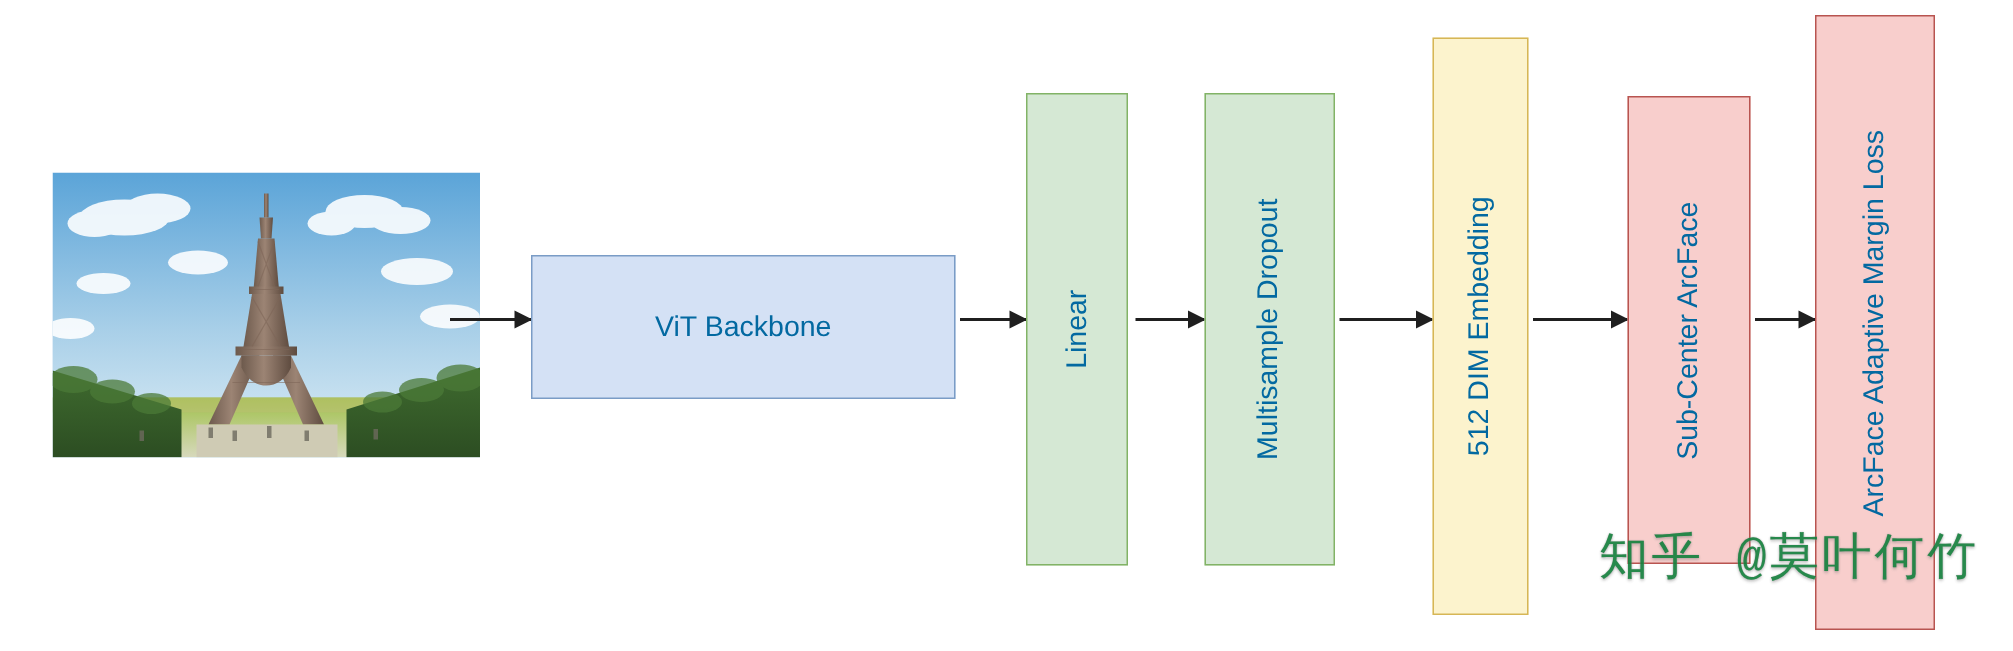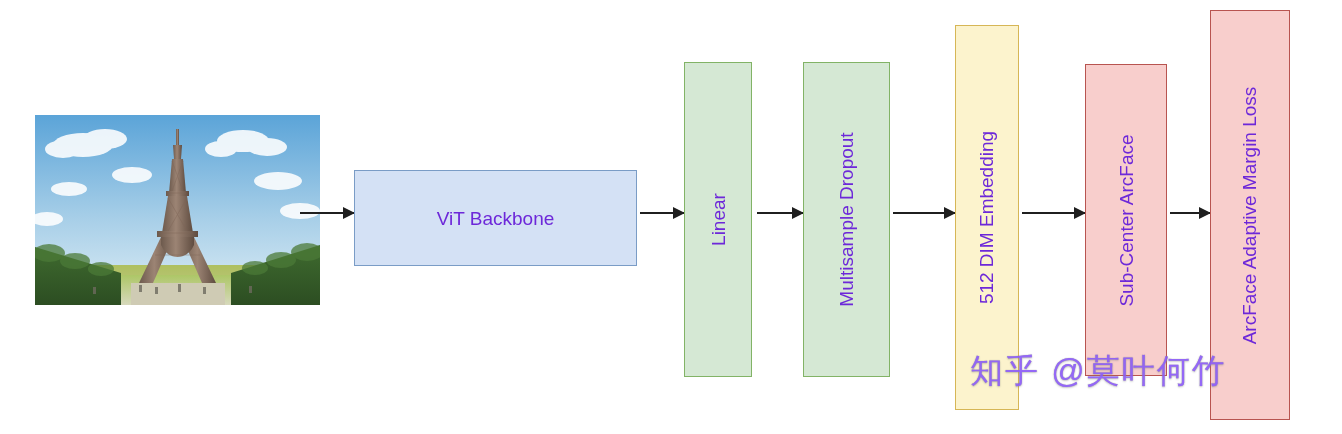--- a/index.html
+++ b/index.html
@@ -50,21 +50,21 @@
   
   .node {
     position: absolute;
     box-sizing: border-box;
     border-width: 1.6px;
     border-style: solid;
     display: flex;
     align-items: center;
     justify-content: center;
     font-size: 19px;
-    color: #6d28d9;
+    color: #0369a1;
   }
   .node .label {
     white-space: nowrap;
     line-height: 1;
   }
   .node.vertical .label {
     transform: rotate(-90deg);
   }
   .node.overflow {
     overflow: visible;
@@ -89,31 +89,32 @@
     width: 0; height: 0;
     transform: translate(0, -50%);
     border-top: 6.5px solid transparent;
     border-bottom: 6.5px solid transparent;
     border-left: 12px solid #1f1f1f;
   }
 
   
   .watermark {
     position: absolute;
-    left: 970px;
+    left: 1066px;
     top: 349px;
     font-size: 33px;
-    color: #8b5cf6;
+    color: #15803d;
     opacity: .92;
     white-space: nowrap;
     letter-spacing: 2px;
     text-shadow:
       0 0 1px rgba(140,140,140,.85),
       0 1px 2px rgba(120,120,120,.45);
     pointer-events: none;
+    font-family: Liberation Mono, monospace;
   }
 </style>
 </head>
 <body>
 
 <div id="canvas">
 
   <div class="photo-wrap">
     <div class="photo">
       <svg viewBox="0 0 285 190" preserveAspectRatio="none" aria-hidden="true">

